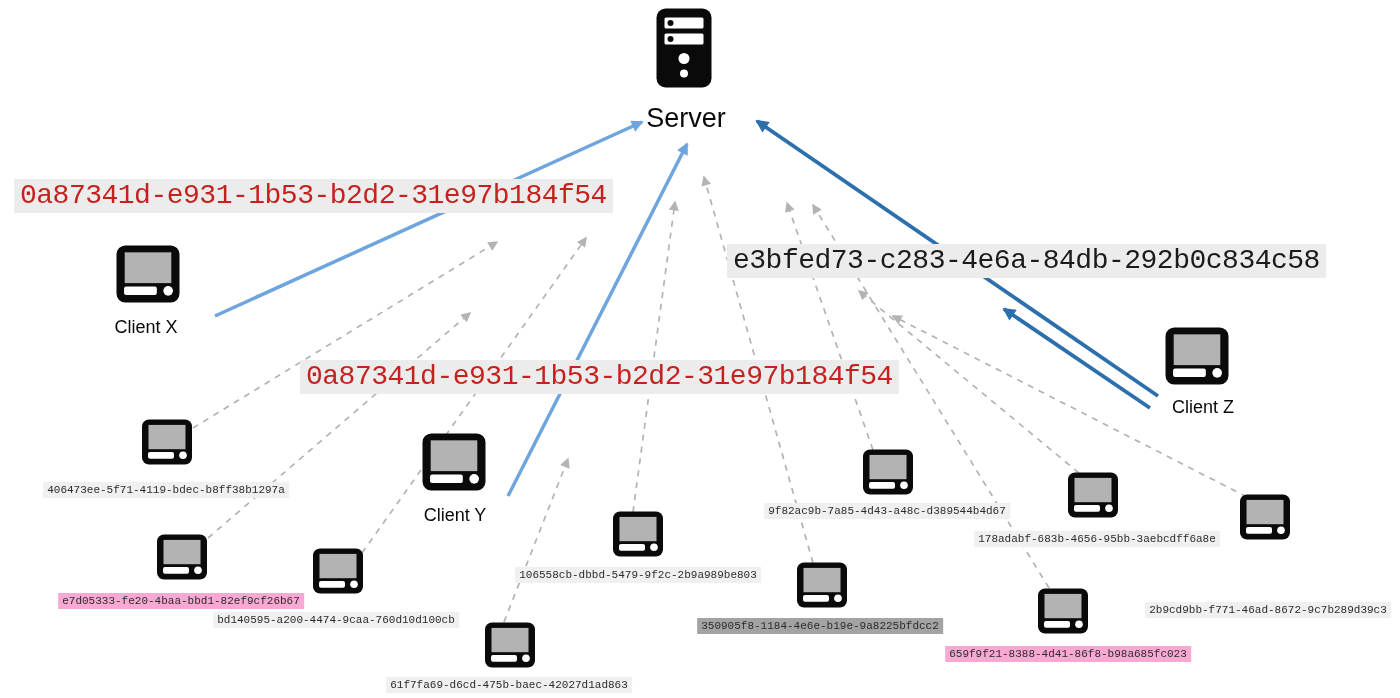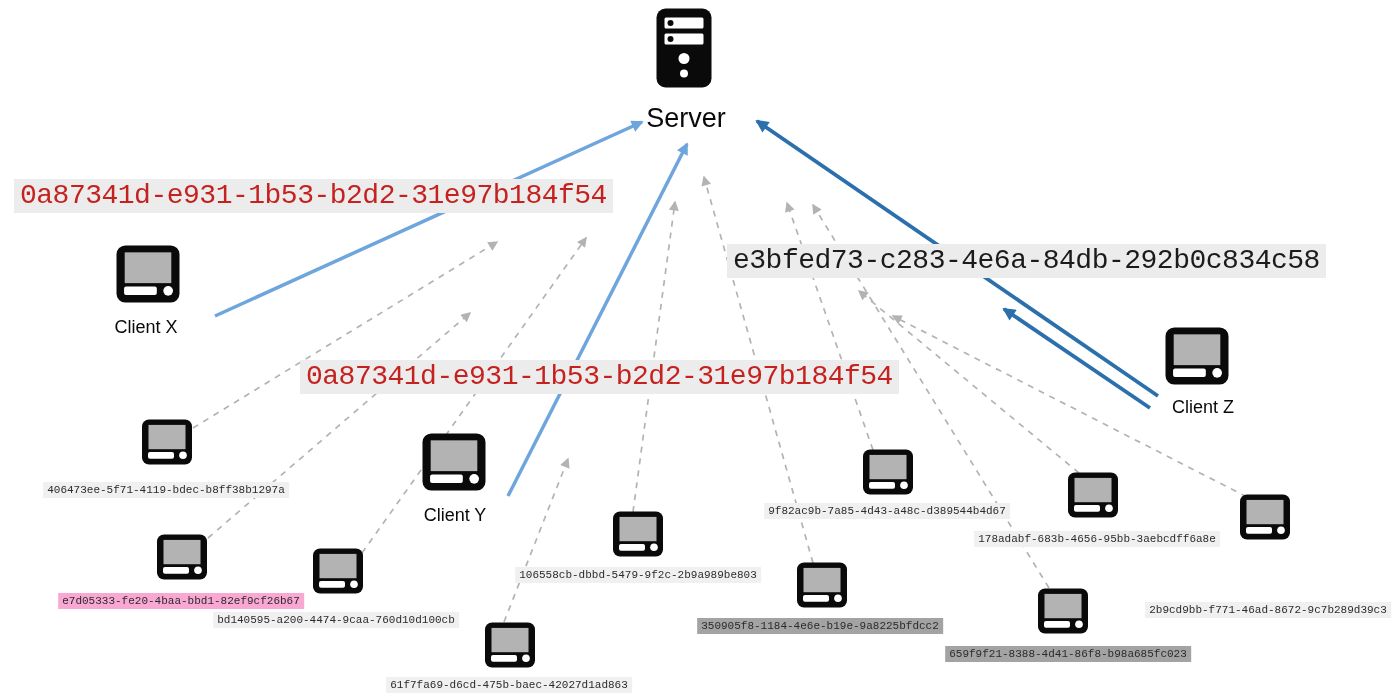--- a/index.html
+++ b/index.html
@@ -158,16 +158,16 @@
       <div class="banner" style="left: 300px; top: 360px; background: rgb(236, 236, 236); color: rgb(197, 34, 31);">0a87341d-e931-1b53-b2d2-31e97b184f54</div>
       <div class="banner" style="left: 727px; top: 244px; background: rgb(236, 236, 236); color: rgb(27, 27, 27);">e3bfed73-c283-4e6a-84db-292b0c834c58</div>
       <div class="small-label" style="left: 166px; top: 482px; background: rgb(240, 240, 240); color: rgb(43, 43, 43);">406473ee-5f71-4119-bdec-b8ff38b1297a</div>
       <div class="small-label" style="left: 181px; top: 593px; background: #f9a8d4; color: rgb(43, 43, 43);">e7d05333-fe20-4baa-bbd1-82ef9cf26b67</div>
       <div class="small-label" style="left: 336px; top: 612px; background: rgb(240, 240, 240); color: rgb(43, 43, 43);">bd140595-a200-4474-9caa-760d10d100cb</div>
       <div class="small-label" style="left: 509px; top: 677px; background: rgb(240, 240, 240); color: rgb(43, 43, 43);">61f7fa69-d6cd-475b-baec-42027d1ad863</div>
       <div class="small-label" style="left: 638px; top: 567px; background: rgb(240, 240, 240); color: rgb(43, 43, 43);">106558cb-dbbd-5479-9f2c-2b9a989be803</div>
       <div class="small-label" style="left: 820px; top: 618px; background: #a3a3a3; color: rgb(43, 43, 43);">350905f8-1184-4e6e-b19e-9a8225bfdcc2</div>
       <div class="small-label" style="left: 887px; top: 503px; background: rgb(240, 240, 240); color: rgb(43, 43, 43);">9f82ac9b-7a85-4d43-a48c-d389544b4d67</div>
       <div class="small-label" style="left: 1097px; top: 531px; background: rgb(240, 240, 240); color: rgb(43, 43, 43);">178adabf-683b-4656-95bb-3aebcdff6a8e</div>
-      <div class="small-label" style="left: 1068px; top: 646px; background: #a3a3a3; color: rgb(43, 43, 43);">659f9f21-8388-4d41-86f8-b98a685fc023</div>
+      <div class="small-label" style="left: 1068px; top: 646px; background: #f9a8d4; color: rgb(43, 43, 43);">659f9f21-8388-4d41-86f8-b98a685fc023</div>
       <div class="small-label" style="left: 1268px; top: 558px; background: rgb(240, 240, 240); color: rgb(43, 43, 43); margin-top: 44px;">2b9cd9bb-f771-46ad-8672-9c7b289d39c3</div>
     </div>
 </div>
 
 </body></html>

